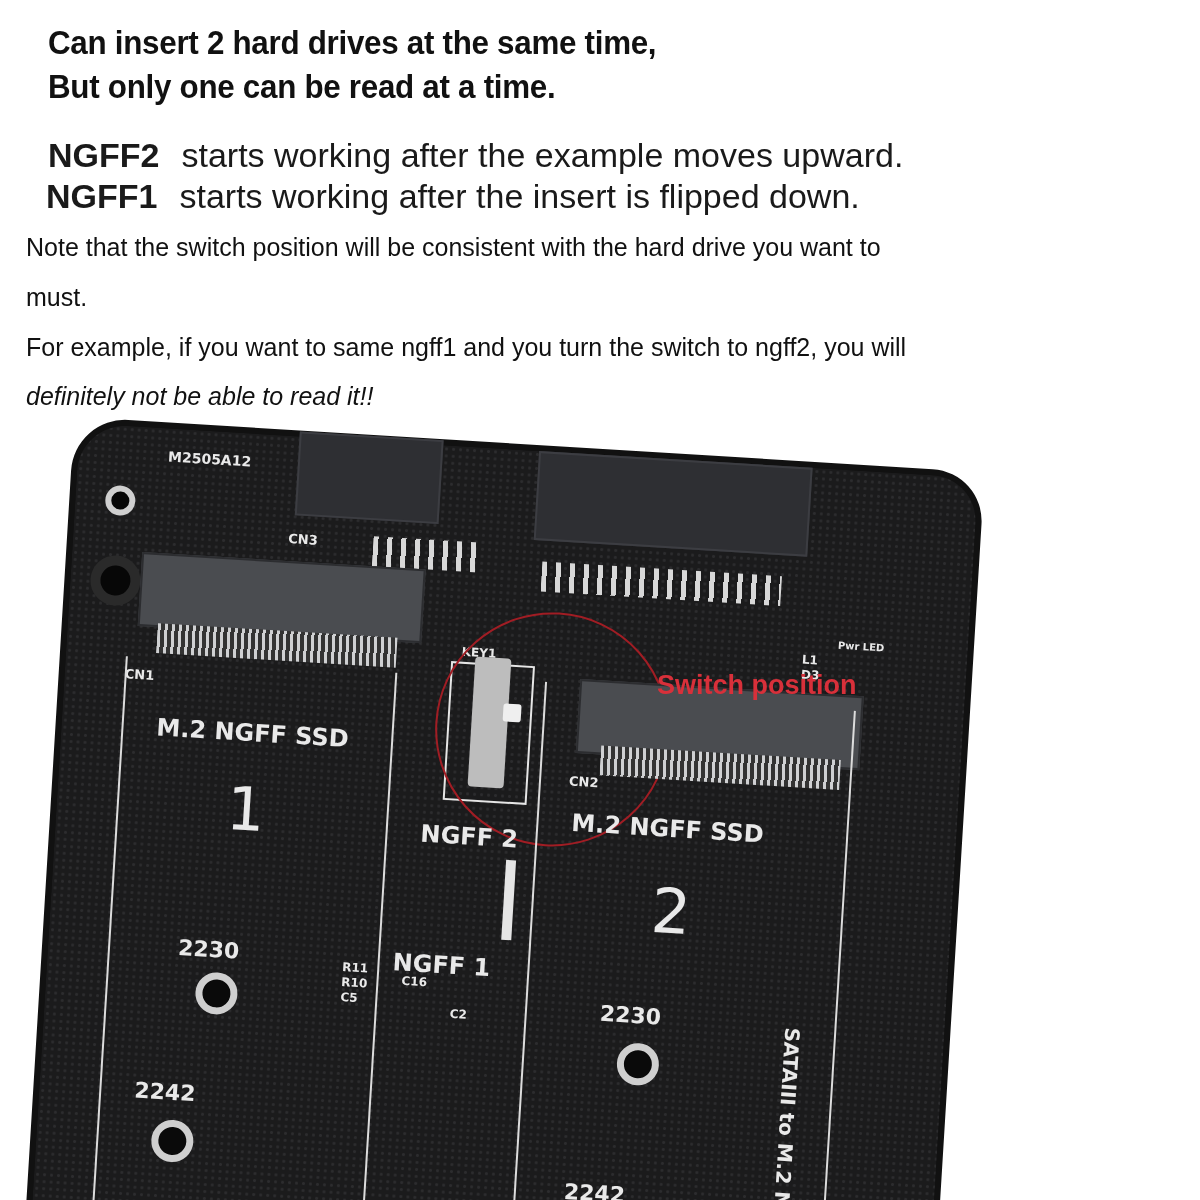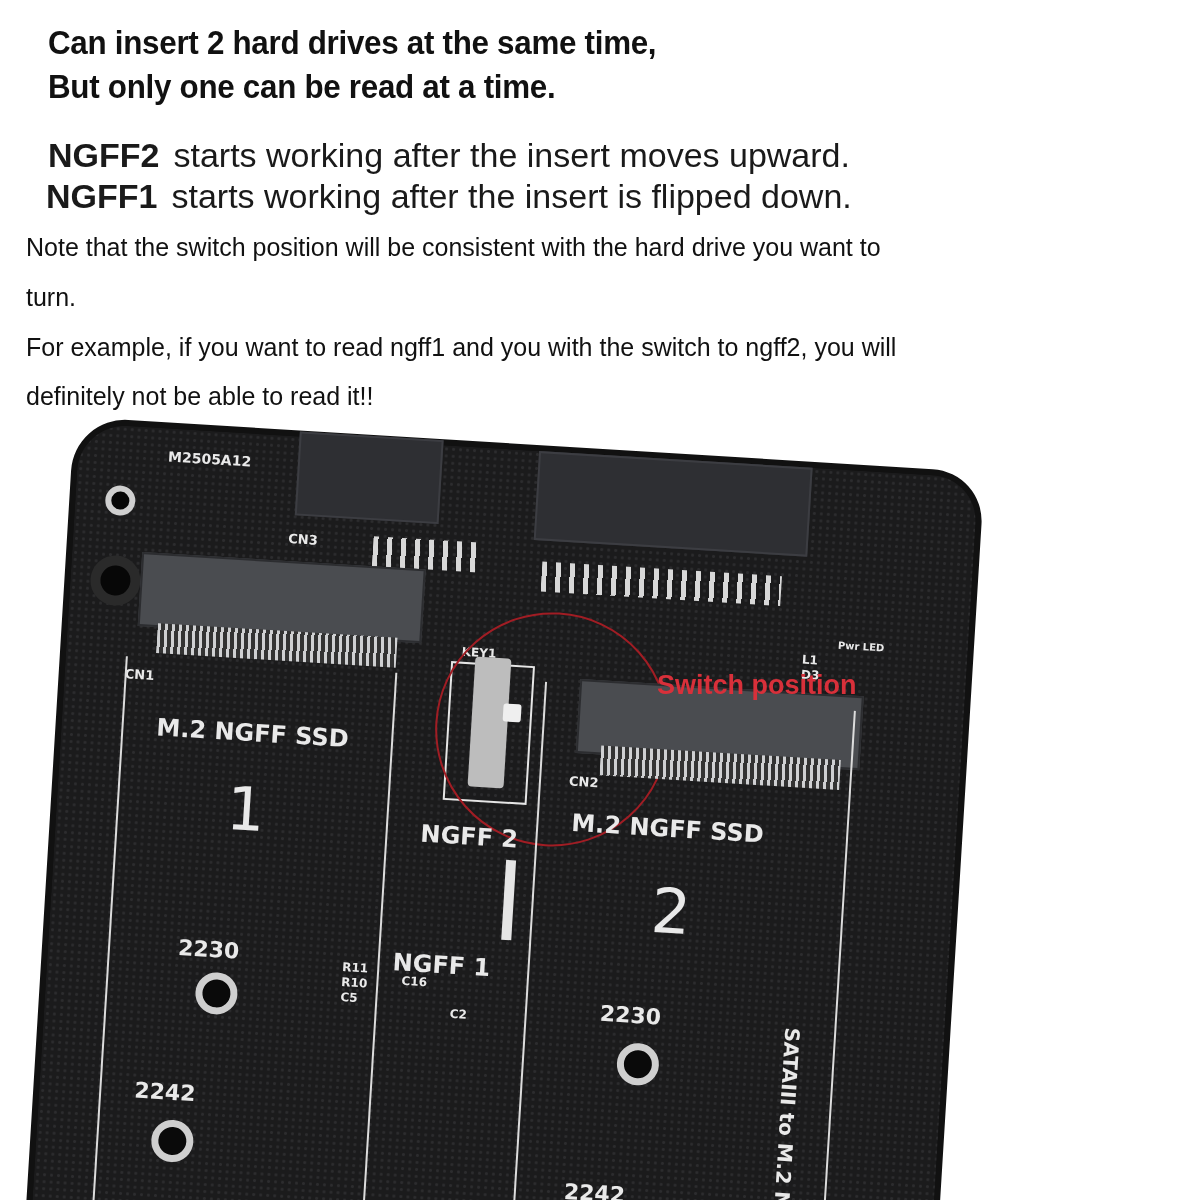--- a/index.html
+++ b/index.html
@@ -1,28 +1,28 @@
 <!DOCTYPE html>
 <html><head>
 <meta charset="utf-8">
 <style>
   html,body{margin:0;padding:0;}
   body{width:1200px;height:1200px;background:#ffffff;position:relative;overflow:hidden;font-family:"Liberation Sans",sans-serif;color:#111;}
   .headline{position:absolute;left:48px;font-weight:bold;font-size:33px;letter-spacing:-0.3px;color:#111;white-space:nowrap;transform:scaleX(0.95);transform-origin:left;}
   .hl1{top:24px;}
   .hl2{top:68px;}
   .mode{position:absolute;font-size:34px;white-space:nowrap;color:#1a1a1a;}
-  .mode b{font-weight:bold;margin-right:14px;}
+  .mode b{font-weight:bold;margin-right:22px;}
   .m2{left:48px;top:136px;}
   .m1{left:46px;top:177px;}
   .note{position:absolute;left:26px;font-size:25px;color:#111;white-space:nowrap;}
   .n1{top:233px;}
   .n2{top:283px;}
   .n3{top:333px;}
-  .n4{top:382px;}
+  .n4{top:382px;font-style:italic;}
 
   
   .photo{position:absolute;left:0;top:415px;width:1200px;height:785px;}
   .board{position:absolute;left:80px;top:8px;width:900px;height:900px;background:#1b1b1c;border-radius:48px 46px 0 0;transform:rotate(3.5deg);transform-origin:top left;
     background-image:radial-gradient(circle,#2c2c2e 1.3px,transparent 1.6px);background-size:7px 7px;box-shadow:0 0 0 6px #111;}
   .slot{position:absolute;background:#4a4c50;border:2px solid #2c2d30;}
   .pins{position:absolute;background:repeating-linear-gradient(90deg,#cfd0d2 0 3px,#333 3px 7px);}
   .silk{position:absolute;color:#e9e9e9;font-family:"DejaVu Sans",sans-serif;font-weight:bold;white-space:nowrap;}
   .line{position:absolute;background:#dcdcdc;}
   .hole{position:absolute;border-radius:50%;background:#0a0a0a;border:7px solid #cfcfcf;}
@@ -35,26 +35,26 @@
   .circle{position:absolute;left:373px;top:160px;width:230px;height:230px;border:2px solid #a11d24;border-radius:50%;}
   .callout{position:absolute;left:615px;top:255px;color:#d8303a;font-weight:bold;font-size:27px;white-space:nowrap;margin-left:42px;}
   .arrow{position:absolute;left:452px;width:10px;background:#e5e5e5;}
 </style>
 </head>
 <body>
 
 <div class="headline hl1">Can insert 2 hard drives at the same time,</div>
 <div class="headline hl2">But only one can be read at a time.</div>
 
-<div class="mode m2"><b>NGFF2</b><span>starts working after the insert moves upward.</span></div>
+<div class="mode m2"><b>NGFF2</b><span>starts working after the example moves upward.</span></div>
 <div class="mode m1"><b>NGFF1</b><span>starts working after the insert is flipped down.</span></div>
 
 <div class="note n1">Note that the switch position will be consistent with the hard drive you want to</div>
-<div class="note n2">turn.</div>
-<div class="note n3">For example, if you want to read ngff1 and you with the switch to ngff2, you will</div>
+<div class="note n2">must.</div>
+<div class="note n3">For example, if you want to same ngff1 and you turn the switch to ngff2, you will</div>
 <div class="note n4">definitely not be able to read it!!</div>
 
 <div class="photo">
   <div class="board">
     <div class="silk" style="left:90px;top:20px;font-size:14px;">M2505A12</div>
     <div class="mhole" style="left:30px;top:60px;width:18px;height:18px;border:6px solid #cfcfcf;"></div>
     <div class="mhole" style="left:20px;top:130px;width:30px;height:30px;"></div>
 
     <div class="sata" style="left:220px;top:-5px;width:140px;height:80px;"></div>
     <div class="sata" style="left:460px;top:0px;width:270px;height:85px;"></div>

